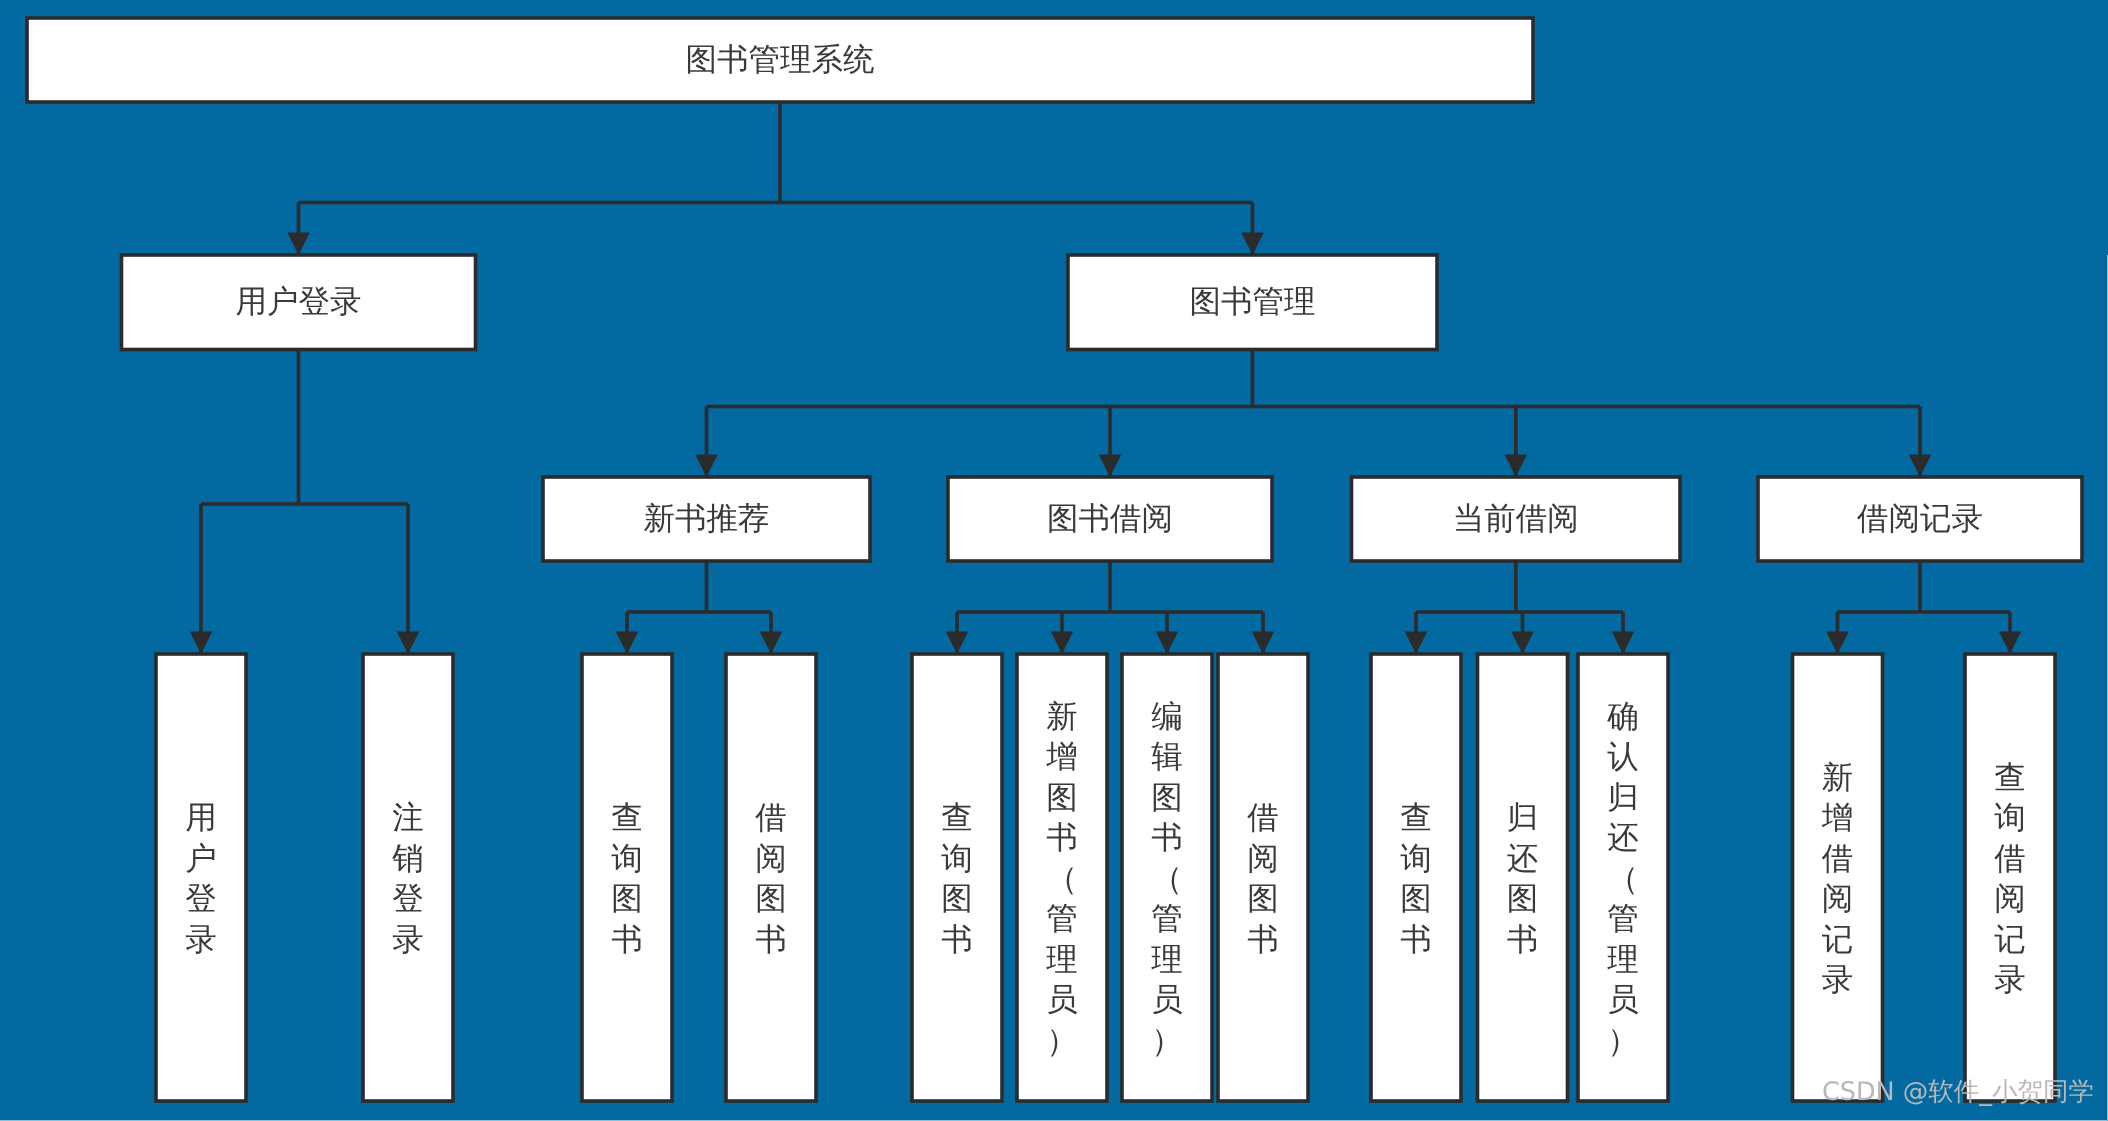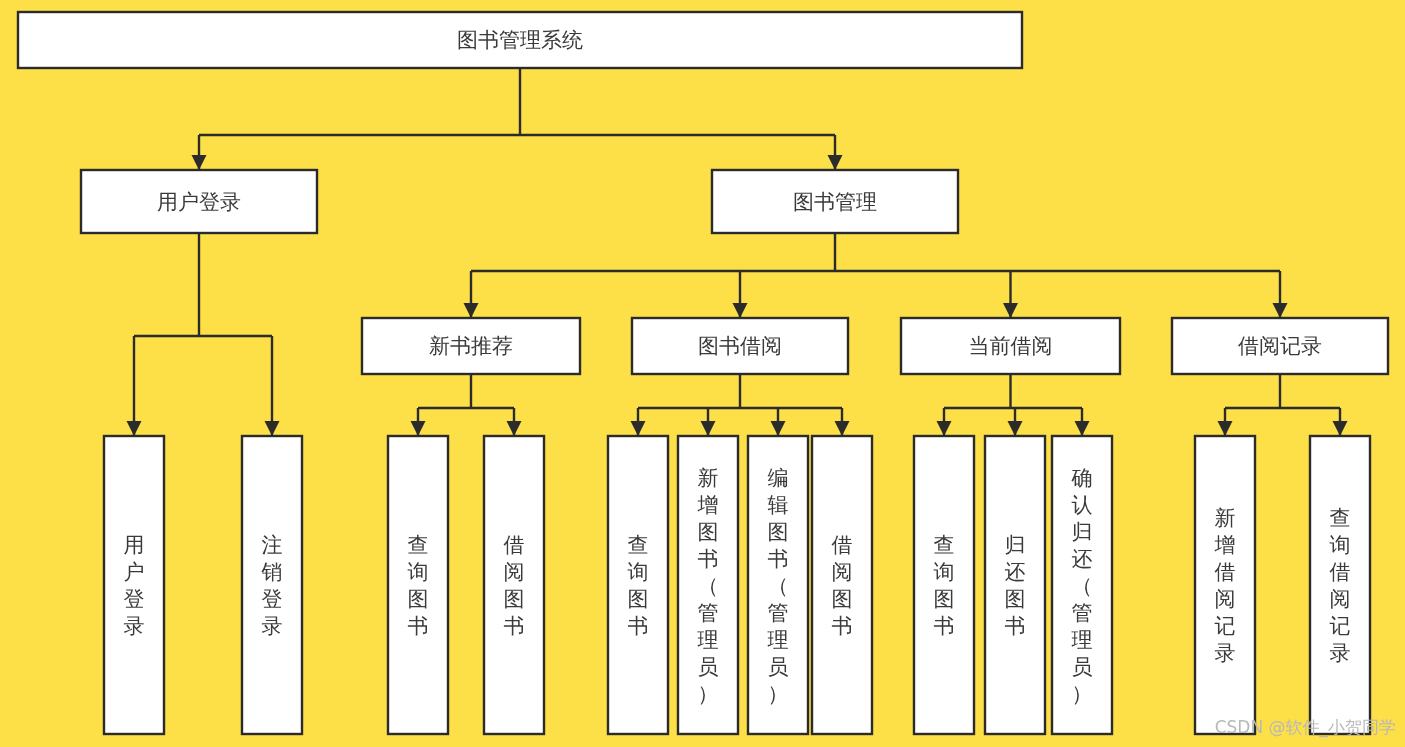--- a/index.html
+++ b/index.html
@@ -11,21 +11,21 @@
   body {
     width: 1405px;
     height: 747px;
     font-family: "DejaVu Sans", "Liberation Sans", sans-serif;
     overflow: hidden;
   }
   #diagram-root {
     position: relative;
     width: 1405px;
     height: 747px;
-    background: #fde047;
+    background: #0369a1;
   }
   svg#diagram-svg {
     position: absolute;
     left: 0;
     top: 0;
     width: 1405px;
     height: 747px;
     display: block;
   }
   .node-box {

